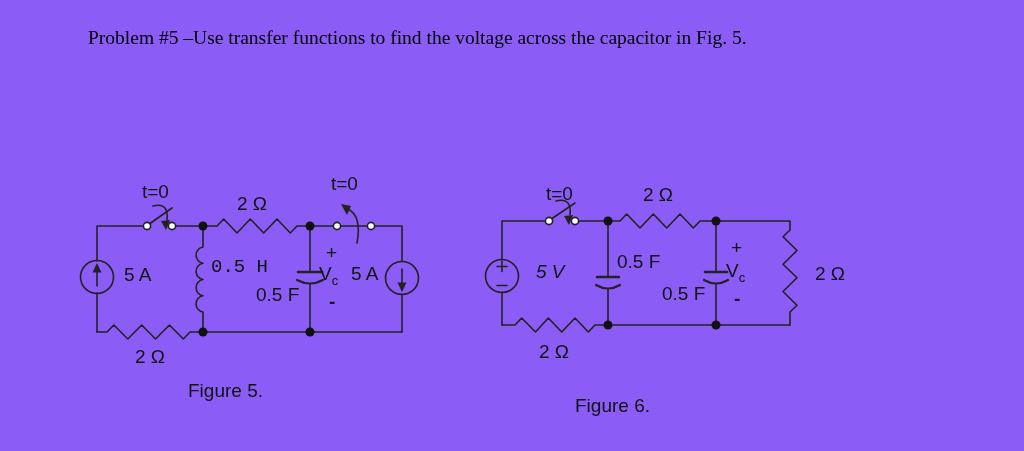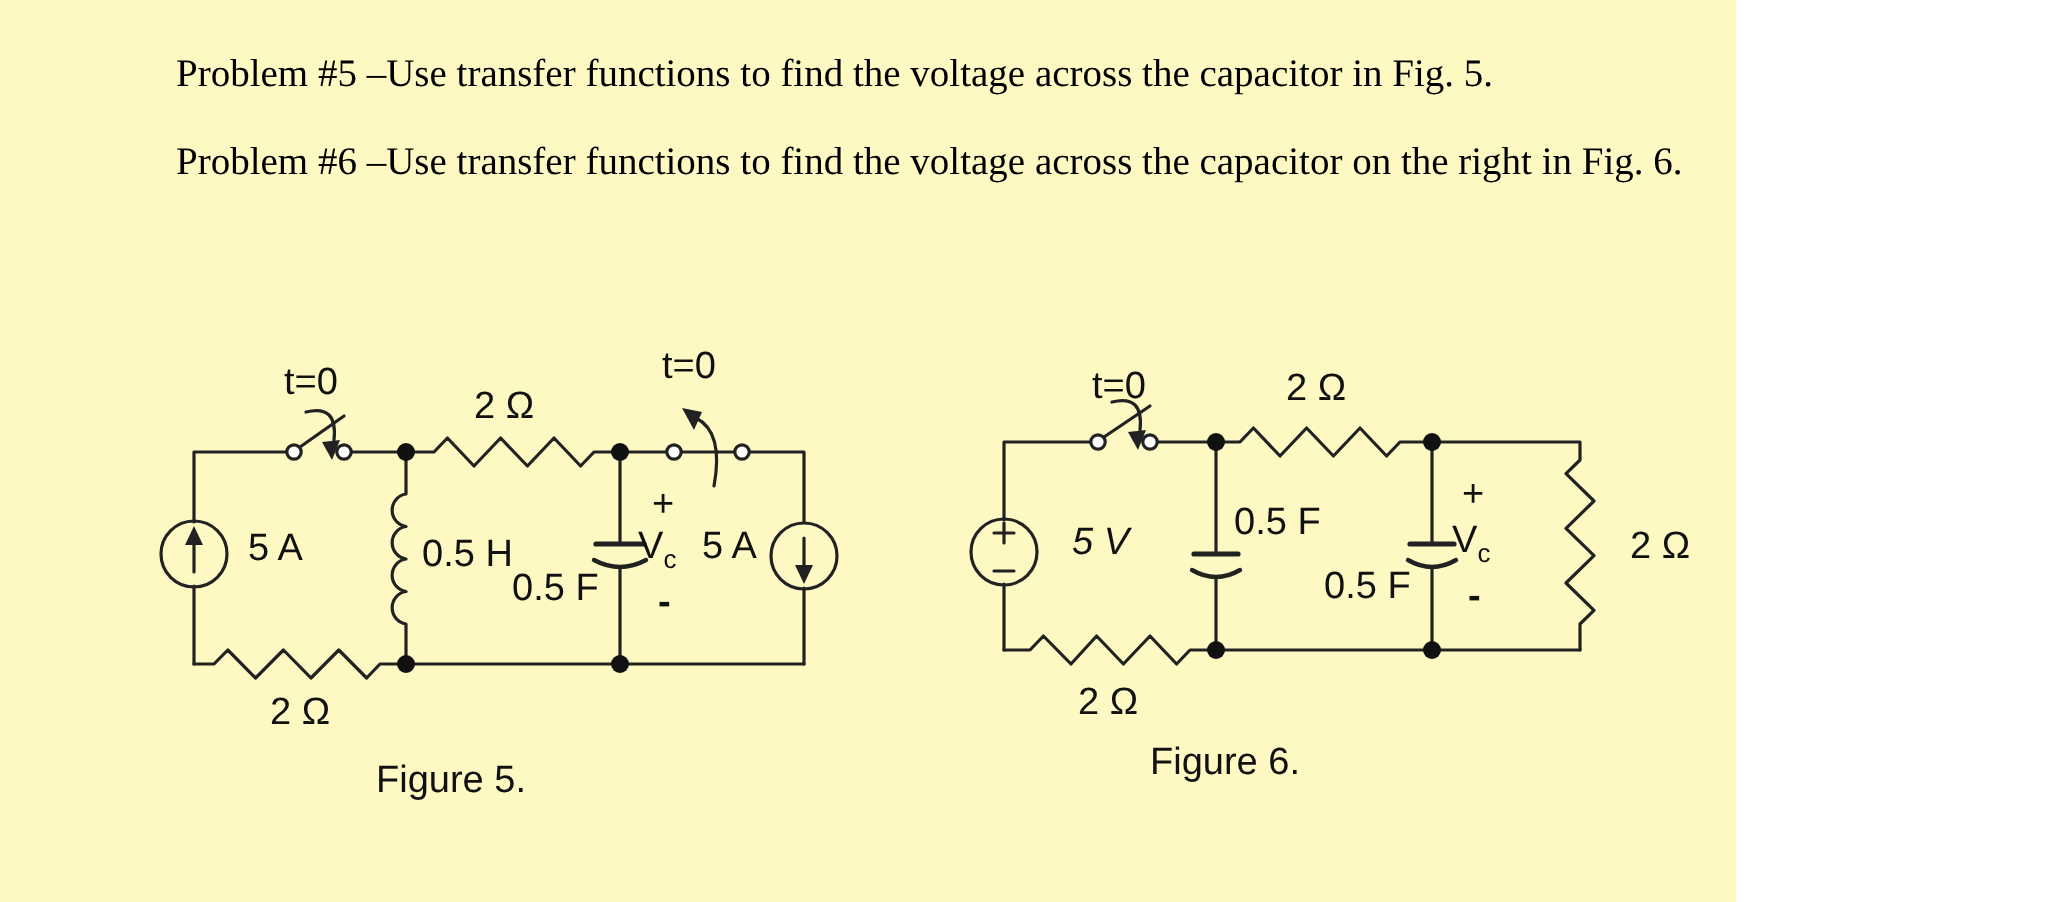--- a/index.html
+++ b/index.html
@@ -1,19 +1,19 @@
 <!DOCTYPE html>
 <html><head>
 <meta charset="utf-8">
 <style>
   html,body{margin:0;padding:0;background:#fff;}
   .canvas{
     position:relative;
-    width:868px;height:451px;
-    background:#fef9c3;
+    width:1024px;height:451px;
+    background:#8b5cf6;
     font-family:"Liberation Sans",sans-serif;
     color:#111;
     overflow:hidden;
   }
   .problem{
     position:absolute;
     left:88px;
     font-family:"Liberation Serif",serif;
     font-size:19.5px;
     color:#000;
@@ -37,21 +37,20 @@
   .minus{
     font-weight:bold;
   }
 </style>
 </head>
 <body>
 
 <div class="canvas">
 
   <div class="problem" style="top:27px;">Problem #5 –Use transfer functions to find the voltage across the capacitor in Fig. 5.</div>
-  <div class="problem" style="top:71px;">Problem #6 –Use transfer functions to find the voltage across the capacitor on the right in Fig. 6.</div>
 
   <svg class="circuit-svg" width="1024" height="451" viewBox="0 0 1024 451">
     <g stroke="#222" stroke-width="1.6" fill="none" stroke-linecap="round" stroke-linejoin="round">
 
       <g>
 
         <polyline points="97,261 97,226 143.4,226"></polyline>
         <polyline points="97,293 97,332"></polyline>
 
         <polyline points="175.6,226 203,226 217,226 223.7,219 237,233 250.3,219 263.7,233 277,219 290.3,233 297,226 310,226 333.4,226"></polyline>
@@ -161,34 +160,34 @@
         <circle cx="608" cy="325" r="4.5"></circle>
         <circle cx="716" cy="325" r="4.5"></circle>
       </g>
     </g>
   </svg>
 
   <span class="lbl" style="left:142px;top:182px;">t=0</span>
   <span class="lbl" style="left:331px;top:174px;">t=0</span>
   <span class="lbl" style="left:237px;top:194px;">2 Ω</span>
   <span class="lbl" style="left:124px;top:265px;">5 A</span>
-  <span class="lbl" style="left:211px;top:268px;">0.5 H</span>
+  <span class="lbl" style="left:211px;top:257px;font-family:Liberation Mono, monospace;">0.5 H</span>
   <span class="lbl" style="left:256px;top:285px;">0.5 F</span>
   <span class="lbl" style="left:326px;top:243px;">+</span>
   <span class="lbl" style="left:319px;top:264px;"><span>V</span><span class="sub">c</span></span>
   <span class="lbl" style="left:351px;top:264px;">5 A</span>
   <span class="lbl minus" style="left:329px;top:292px;">-</span>
   <span class="lbl" style="left:135px;top:347px;">2 Ω</span>
   <span class="lbl" style="left:188px;top:381px;">Figure 5.</span>
 
   <span class="lbl" style="left:546px;top:184px;">t=0</span>
   <span class="lbl" style="left:643px;top:185px;">2 Ω</span>
   <span class="lbl" style="left:536px;top:262px;font-style:italic;">5 V</span>
   <span class="lbl" style="left:617px;top:252px;">0.5 F</span>
   <span class="lbl" style="left:662px;top:284px;">0.5 F</span>
   <span class="lbl" style="left:731px;top:238px;">+</span>
   <span class="lbl" style="left:726px;top:261px;"><span>V</span><span class="sub">c</span></span>
   <span class="lbl minus" style="left:734px;top:289px;">-</span>
   <span class="lbl" style="left:815px;top:264px;">2 Ω</span>
   <span class="lbl" style="left:539px;top:342px;">2 Ω</span>
-  <span class="lbl" style="left:575px;top:372px;">Figure 6.</span>
+  <span class="lbl" style="left:575px;top:396px;">Figure 6.</span>
 
 </div>
 
 </body></html>

